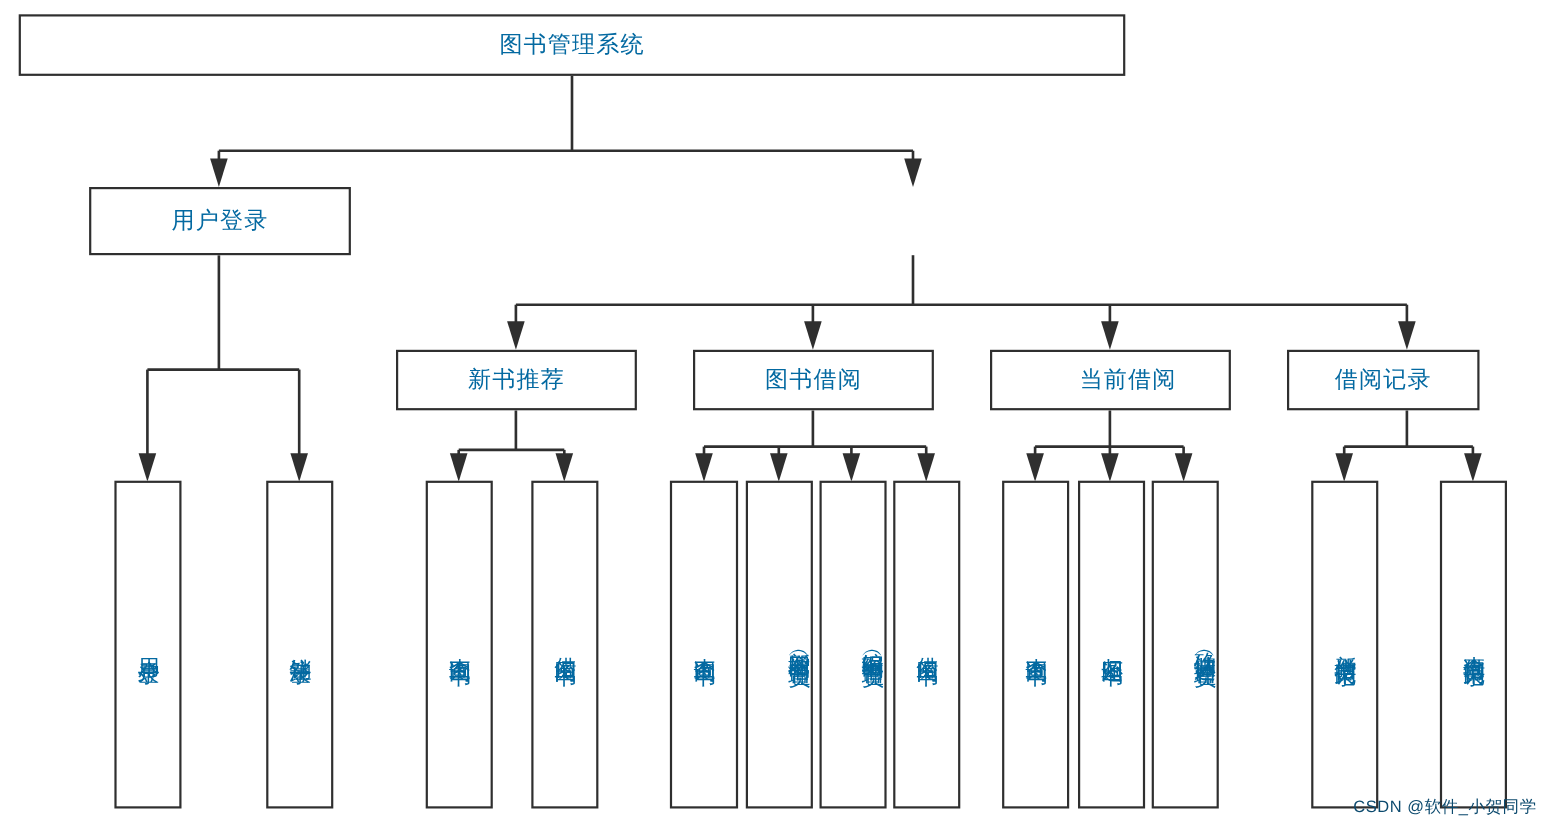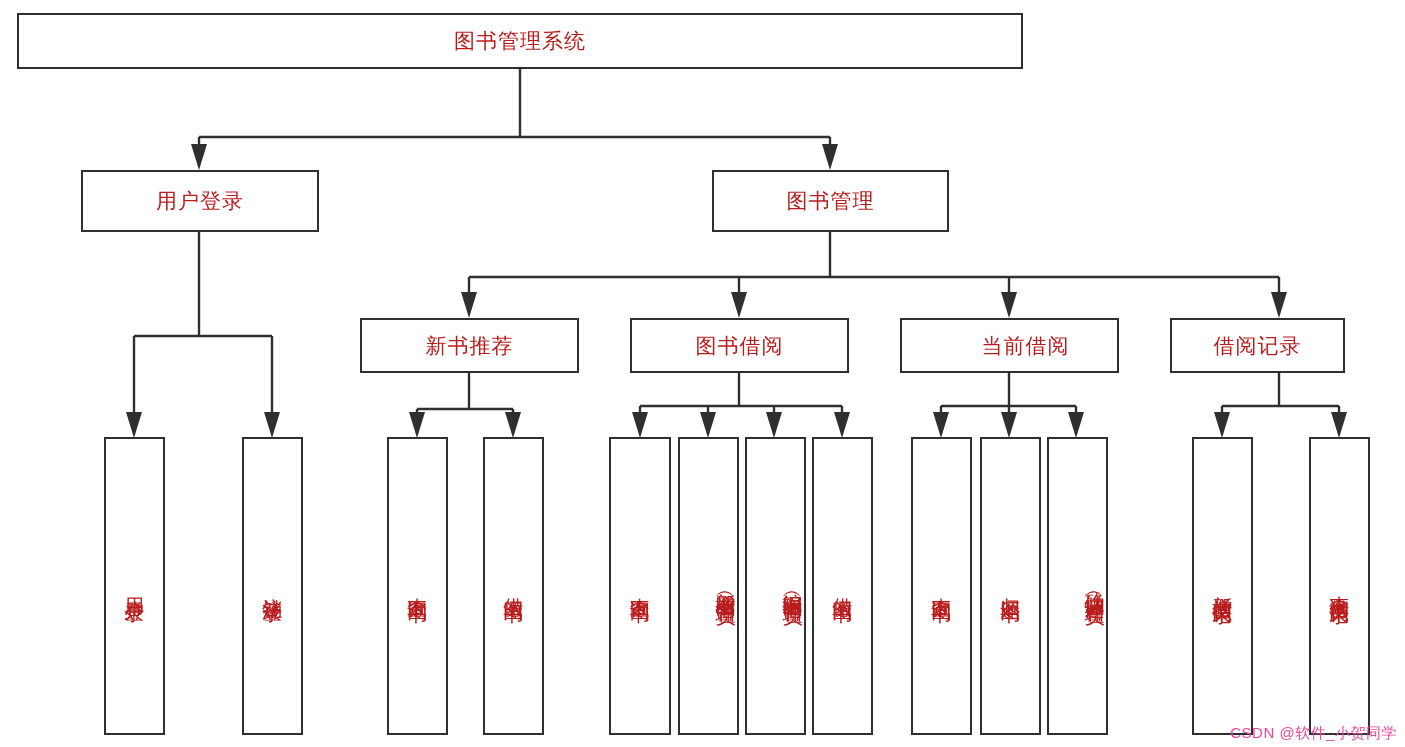--- a/index.html
+++ b/index.html
@@ -12,21 +12,21 @@
     overflow:hidden;
   }
   .node{
     position:absolute;
     box-sizing:border-box;
     border:2px solid #2f2f2f;
     background:#ffffff;
     display:flex;
     align-items:center;
     justify-content:center;
-    color:#b91c1c;
+    color:#0369a1;
   }
   .node.h{
     font-size:21px;
     letter-spacing:1px;
     line-height:1.1;
   }
   .node.v{
     font-size:20px;
     letter-spacing:2px;
     line-height:1.12;
@@ -48,21 +48,21 @@
     stroke:#2f2f2f;
     stroke-width:2.4;
     fill:none;
   }
   svg.wires polygon{fill:#2f2f2f;}
   #watermark{
     position:absolute;
     right:8px;
     bottom:4px;
     font-size:15px;
-    color:#ec4899;
+    color:#0c4a6e;
     letter-spacing:0.5px;
     white-space:nowrap;
     font-family:"Liberation Sans","DejaVu Sans",sans-serif;
   }
 </style>
 </head>
 <body>
 
 <div id="canvas">
 
@@ -132,23 +132,20 @@
   </svg>
 
   <div class="node h" style="left:17px;top:13px;width:1006px;height:56px;">
     <span class="node-label">图书管理系统</span>
   </div>
 
   <div class="node h" style="left:81px;top:170px;width:238px;height:62px;">
     <span class="node-label">用户登录</span>
   </div>
 
-  <div class="node h" style="left:712px;top:170px;width:237px;height:62px;">
-    <span class="node-label">图书管理</span>
-  </div>
 
   <div class="node h" style="left:360px;top:318px;width:219px;height:55px;">
     <span class="node-label">新书推荐</span>
   </div>
 
   <div class="node h" style="left:630px;top:318px;width:219px;height:55px;">
     <span class="node-label">图书借阅</span>
   </div>
 
   <div class="node h" style="left:900px;top:318px;width:219px;height:55px;padding-left:32px;">

